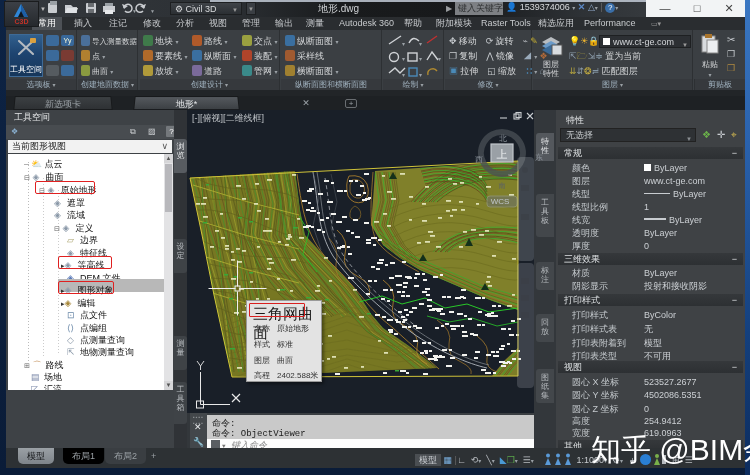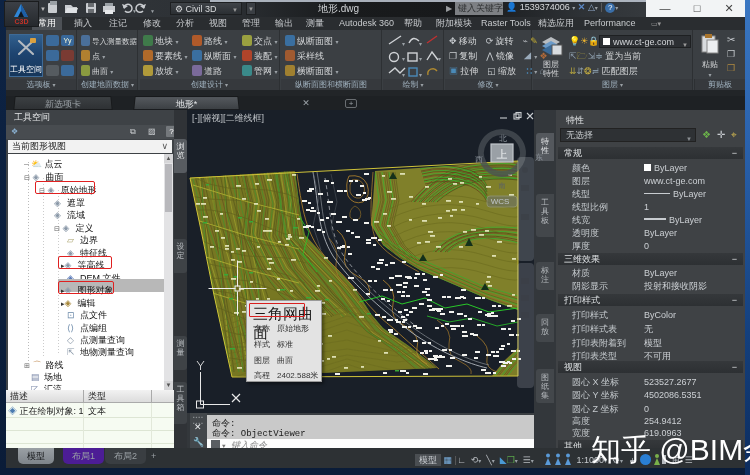--- a/index.html
+++ b/index.html
@@ -295,35 +295,20 @@
       <div class="ti" style="left:59px;top:180px;"><span class="tico" style="color:#8a98a8;">◇</span>点测量查询</div>
       <div class="ti" style="left:59px;top:192px;"><span class="tico" style="color:#8a98a8;">⇱</span>地物测量查询</div>
       <div class="ti" style="left:16px;top:205px;"><span style="color:#666;font-size:7px;">⊞</span> <span class="tico" style="color:#b87a3a;">⌒</span>路线</div>
       <div class="ti" style="left:23px;top:217px;"><span class="tico" style="color:#7a88a8;">▤</span>场地</div>
       <div class="ti" style="left:23px;top:229px;"><span class="tico" style="color:#7a88a8;">◸</span>汇流</div>
     </div>
     <div id="ts-scroll">
       <div style="position:absolute;left:0;top:0;width:9px;height:9px;background:#d6d6d8;color:#555;font-size:6px;text-align:center;line-height:9px;">▲</div>
       <div style="position:absolute;left:1px;top:10px;width:7px;height:48px;background:#b8b8bc;"></div>
       <div style="position:absolute;left:0;bottom:0;width:9px;height:9px;background:#d6d6d8;color:#555;font-size:6px;text-align:center;line-height:9px;">▼</div>
-    </div>
-    <div id="ts-grid">
-      <div style="position:absolute;left:0;top:0;width:168px;height:13px;background:linear-gradient(180deg,#f2f2f2,#dcdcdc);border-bottom:1px solid #aaa;">
-        <span style="position:absolute;left:4px;">描述</span>
-          <span style="position:absolute;left:82px;">类型</span>
-        <div style="position:absolute;left:77px;top:0;width:1px;height:13px;background:#aaa;"></div>
-        <div style="position:absolute;left:145px;top:0;width:1px;height:13px;background:#aaa;"></div>
-      </div>
-      <div style="position:absolute;left:2px;top:15px;"><span style="color:#4a7ab0;">◈</span> 正在绘制对象: 1</div>
-      <div style="position:absolute;left:82px;top:15px;">文本</div>
-      <div style="position:absolute;left:0;top:27px;width:168px;height:1px;background:#dde5d4;"></div>
-      <div style="position:absolute;left:0;top:40px;width:168px;height:1px;background:#dde5d4;"></div>
-      <div style="position:absolute;left:0;top:53px;width:168px;height:1px;background:#dde5d4;"></div>
-      <div style="position:absolute;left:77px;top:13px;width:1px;height:45px;background:#e2e8da;"></div>
-      <div style="position:absolute;left:145px;top:13px;width:1px;height:45px;background:#e2e8da;"></div>
     </div>
   </div>
   <div id="ts-vtabs">
     <div class="vtab" style="top:29px;height:34px;background:#585c61;color:#e8eaec;">浏<br>览</div>
     <div class="vtab" style="top:129px;height:34px;">设<br>定</div>
     <div class="vtab" style="top:226px;height:34px;">测<br>量</div>
     <div class="vtab" style="top:272px;height:42px;">工<br>具<br>箱</div>
   </div>
 
   <div id="draw"><svg width="347" height="303" viewBox="0 0 347 303">
@@ -1077,21 +1062,21 @@
     </div>
     <div id="cmdhist">
       <div style="position:absolute;left:5px;top:2px;">命令:</div>
       <div style="position:absolute;left:5px;top:12px;">命令: ObjectViewer</div>
     </div>
     <div id="cmdin"><span style="display:inline-block;width:9px;height:9px;background:#5a5e62;margin:0 2px 0 4px;vertical-align:-1px;"></span><span style="color:#777;font-size:6px;">▼</span> <span style="font-style:italic;">键入命令</span></div>
   </div>
 
   <div id="botbar">
     <div class="ltab" style="position:absolute;left:12px;top:0;background:linear-gradient(180deg,#9aa0a5,#7e848a);color:#16181a;">模型</div>
-    <div class="ltab" style="position:absolute;left:57px;top:0;background:#4c1d95;color:#9aa0a5;">布局1</div>
+    <div class="ltab" style="position:absolute;left:57px;top:0;background:#000000;color:#9aa0a5;">布局1</div>
     <div class="ltab" style="position:absolute;left:99px;top:0;background:#3a3e42;color:#9aa0a5;">布局2</div>
     <div class="ltab" style="position:absolute;left:141px;top:0;color:#9aa0a5;padding:0 4px;">+</div>
   </div>
   <div id="statusbar"><span style="background:#4a4e52;padding:1px 4px;">模型</span>&nbsp;<span style="color:#7ab0e0;">▦</span>&nbsp;<span style="color:#666;">|</span><span style="color:#b8bcc0;">∟</span>&nbsp;&nbsp;<span style="color:#b8bcc0;">⟲</span><span class="dd">▾</span>&nbsp;&nbsp;<span style="color:#b8bcc0;">╲</span><span class="dd">▾</span>&nbsp;&nbsp;<span style="color:#4a9ad4;">◣</span><span style="color:#5aa84a;">❒</span><span class="dd">▾</span>&nbsp;&nbsp;<span style="color:#b8bcc0;">☰</span><span class="dd">▾</span>&nbsp;&nbsp;&nbsp;&nbsp;<svg width="30" height="12" style="vertical-align:-2px;">
         <g fill="#5a9ad8">
           <circle cx="4" cy="2.5" r="2"></circle>
           <path d="M1 12 l3 -7 l3 7 Z"></path>
           <circle cx="14" cy="2.5" r="2"></circle>
           <path d="M11 12 l3 -7 l3 7 Z"></path>
           <circle cx="24" cy="2.5" r="2"></circle>

